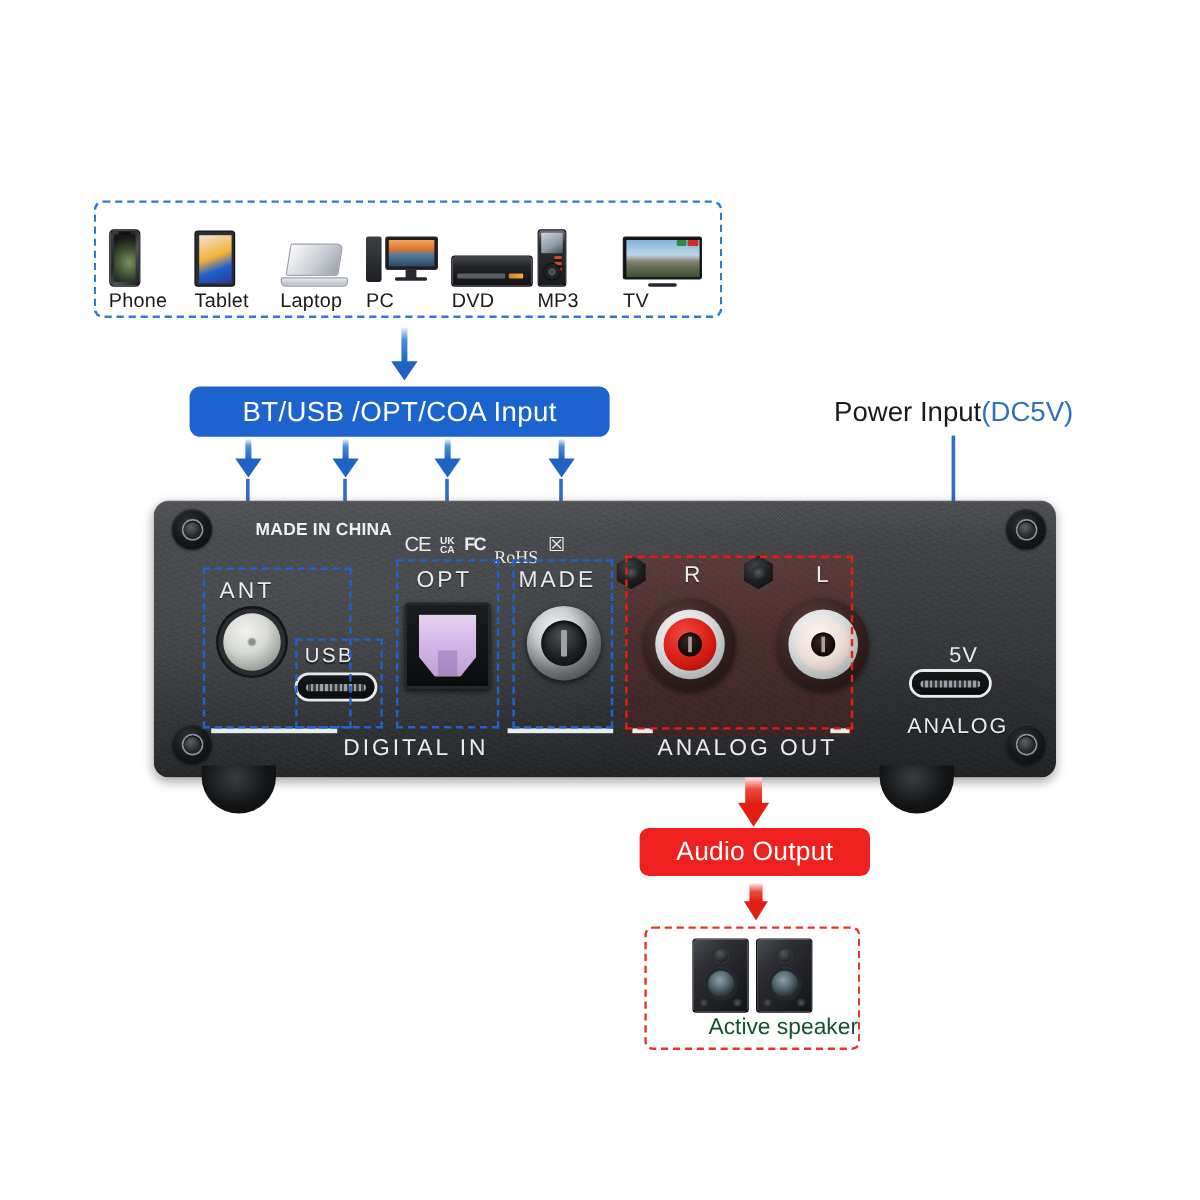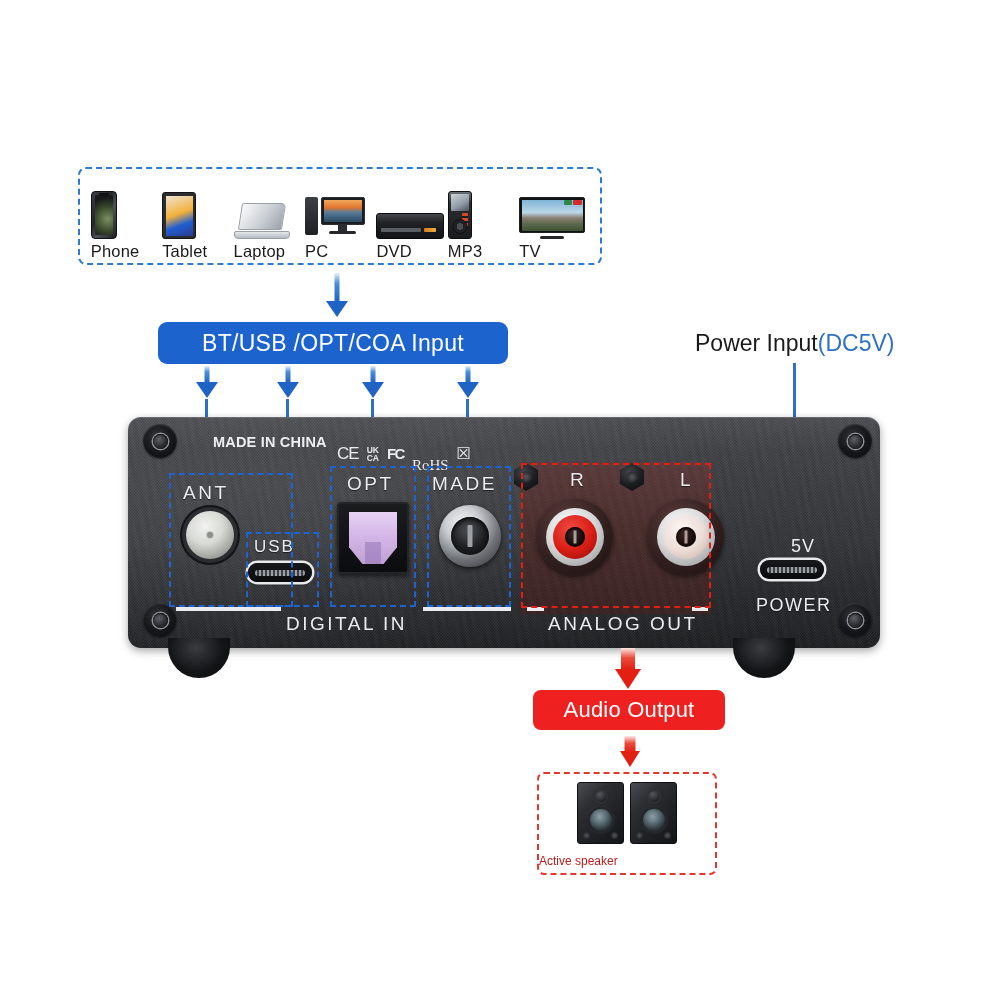--- a/index.html
+++ b/index.html
@@ -338,22 +338,22 @@
     position:absolute; left:50%; top:23px; transform:translateX(-50%);
     width:28px; height:28px; border-radius:50%;
     background: radial-gradient(circle at 45% 38%, #8fa0a6 0%, #5d7078 28%, #2b3338 58%, #121416 100%);
     box-shadow: inset 0 0 0 3px #24272b;
   }
   .spk .k1, .spk .k2 {
     position:absolute; bottom:4px; width:7px; height:7px; border-radius:50%;
     background: radial-gradient(circle,#50545a,#16181a);
   }
   .spk .k1 { left:5px; } .spk .k2 { right:5px; }
-  .spk-label { position:absolute; left:0; bottom:5px; width:100%; text-align:left;
-    font-size:12px; color:#b91c1c; font-family:"Liberation Sans", sans-serif; }
+  .spk-label { position:absolute; left:0; bottom:5px; width:100%; text-align:right;
+    font-size:19px; color:#14532d; font-family:"Liberation Sans", sans-serif; }
 </style>
 </head>
 <body>
 
 <div id="stage">
 
   <div class="src-box">
     <div class="src-row">
 
       <div class="src-item">
@@ -527,21 +527,21 @@
           <div class="hole"></div>
         </div>
       </div>
   </div>
 
   <div class="dc5v-mark">
     <span class="dc-sym"><span class="l1"></span><span class="l2"></span></span>
     <span>5V</span>
   </div>
   <div class="usb-c" style="left:760px; top:560px;"></div>
-  <div class="plabel" style="left:756px; top:595px; font-size:18px; letter-spacing:1.5px;">POWER</div>
+  <div class="plabel" style="left:756px; top:595px; font-size:18px; letter-spacing:1.5px;">ANALOG</div>
 
   <div class="sec-line" style="left:176px; top:607px; width:105px;"></div>
   <div class="sec-text" style="left:286px; top:597px;">DIGITAL IN</div>
   <div class="sec-line" style="left:423px; top:607px; width:88px;"></div>
 
   <div class="sec-line" style="left:527px; top:607px; width:17px;"></div>
   <div class="sec-text" style="left:548px; top:597px;">ANALOG OUT</div>
   <div class="sec-line" style="left:692px; top:607px; width:16px;"></div>
 
   <div class="dash-blue" style="left:169px; top:473px; width:124px; height:134px;"></div>

